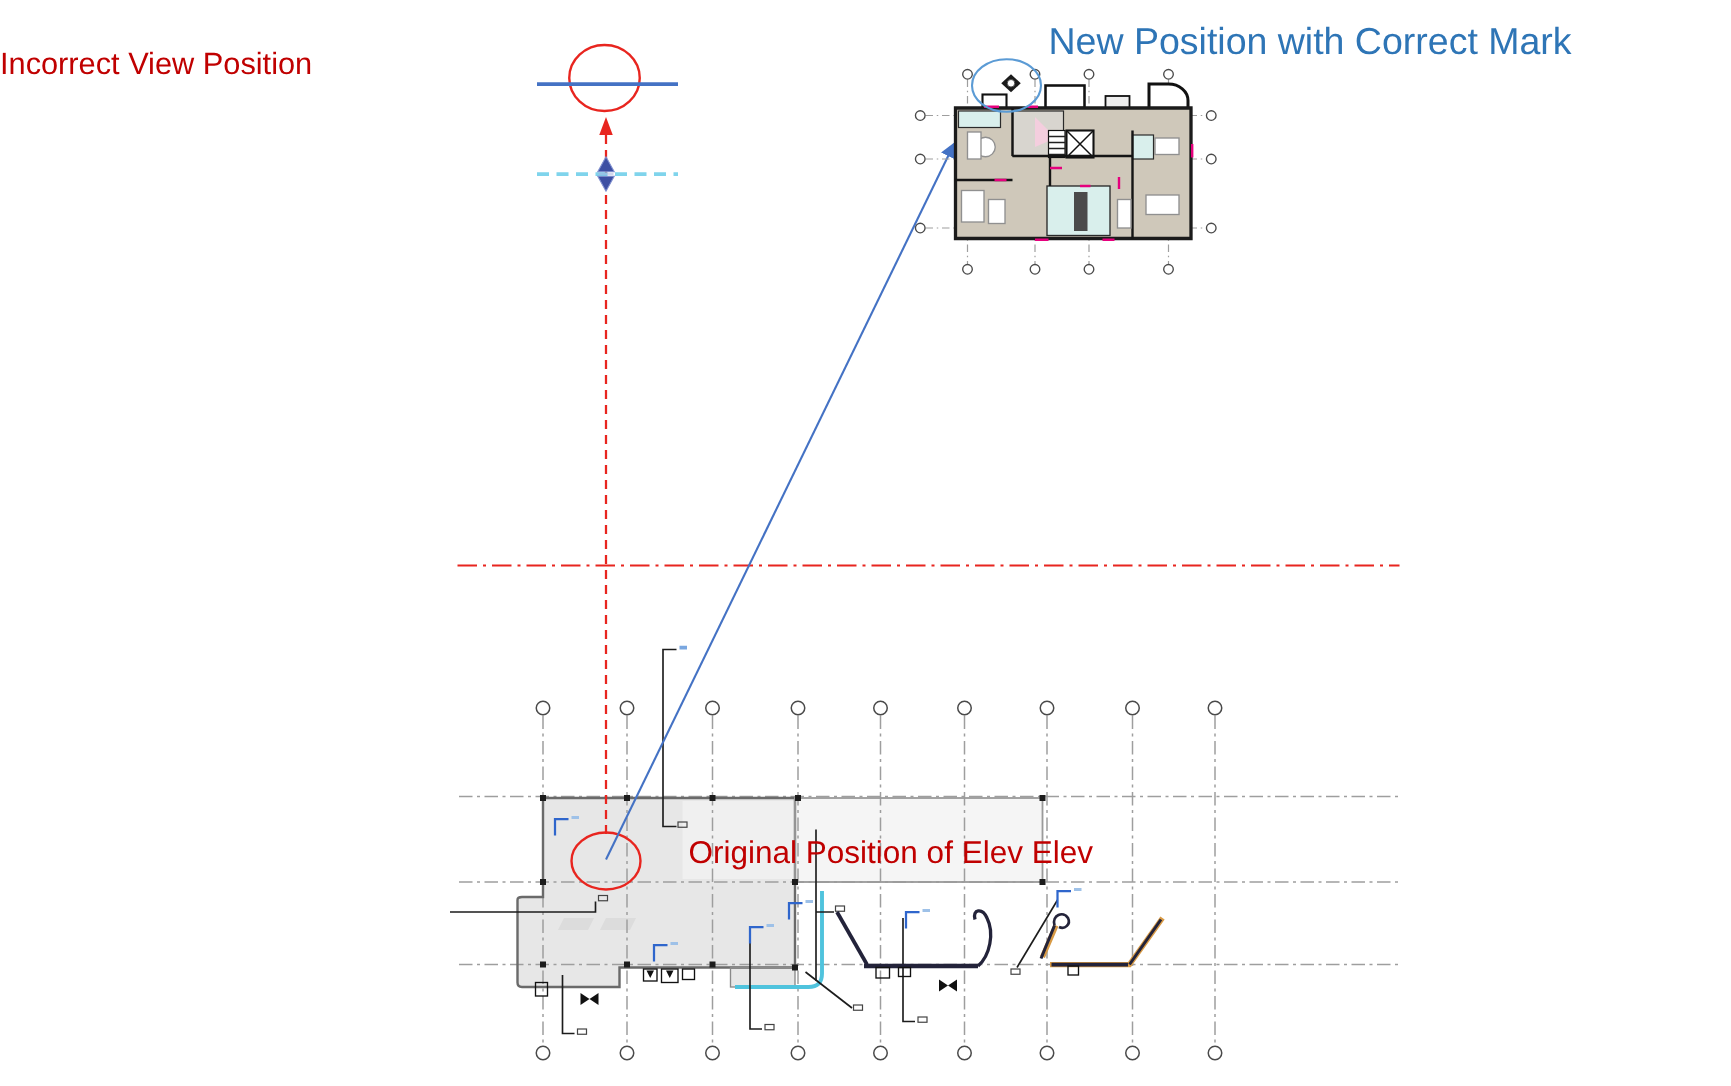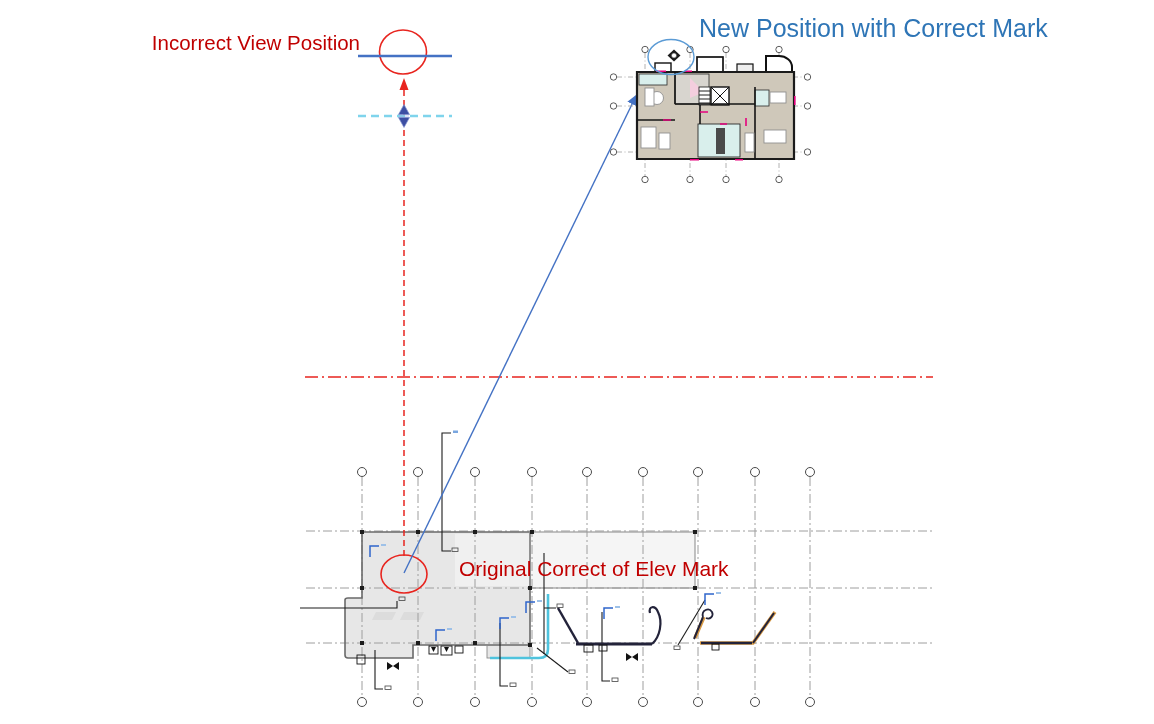--- a/index.html
+++ b/index.html
@@ -2,21 +2,21 @@
 <html style="--red-text: #C00000; --red-mark: #E8251F; --blue-text: #2E75B6; --blue-mark: #4472C4; --blue-light: #5B9BD5; --cyan-dash: #7FD4EC; --move-glyph: #3D4FA3; --grid: #9E9E9E; --building-fill: #E7E7E7; --building-edge: #6A6A6A; --plan-tan: #CFC8BA; --plan-cyan: #D9EFEC; --magenta: #E5007D; --cyan-wall: #4FC3DD; --orange: #D89A45; --dark: #23233A;"><head>
 <meta charset="utf-8">
 <style>
   html,body{margin:0;padding:0;background:#fff;}
   #canvas{position:relative;width:1154px;height:724px;background:#fff;overflow:hidden;
           font-family:"Liberation Sans",sans-serif;}
   #canvas svg{position:absolute;left:0;top:0;}
   .label{position:absolute;white-space:pre;}
   .red-text{color:var(--red-text,#C00000);}
   .blue-text{color:var(--blue-text,#2E75B6);}
-  .lbl-incorrect{left:12px;top:30px;width:348px;text-align:right;font-size:20.5px;line-height:26px;}
+  .lbl-incorrect{left:0px;top:30px;width:348px;font-size:20.5px;line-height:26px;}
   .lbl-new{left:699px;top:14px;font-size:25px;}
   .lbl-original{left:459px;top:557px;font-size:21px;}
   
   .s-red{stroke:var(--red-mark,#E8251F);}
   .f-red{fill:var(--red-mark,#E8251F);}
   .s-blue{stroke:var(--blue-mark,#4472C4);}
   .f-blue{fill:var(--blue-mark,#4472C4);}
   .s-bluelight{stroke:var(--blue-light,#5B9BD5);}
   .s-cyan{stroke:var(--cyan-dash,#7FD4EC);}
   .f-move{fill:var(--move-glyph,#3D4FA3);}
@@ -251,14 +251,14 @@
     <g>
       <polygon points="674,49.5 680.5,55.5 674,61.5 667.5,55.5" fill="#1b1b1b"></polygon>
       <circle cx="674" cy="55.5" r="2.5" fill="#fff" stroke="#444" stroke-width="0.6"></circle>
     </g>
     <ellipse cx="671" cy="57" rx="23" ry="17.5" fill="none" class="s-bluelight" stroke-width="1.4"></ellipse>
   </g>
 </svg>
 
 <div class="label red-text lbl-incorrect"><span>Incorrect View Position</span><br></div>
 <div class="label blue-text lbl-new">New Position with Correct Mark</div>
-<div class="label red-text lbl-original">Original Correct of Elev Mark</div>
+<div class="label red-text lbl-original">Original Position of Elev Elev</div>
 </div>
 
 </body></html>

